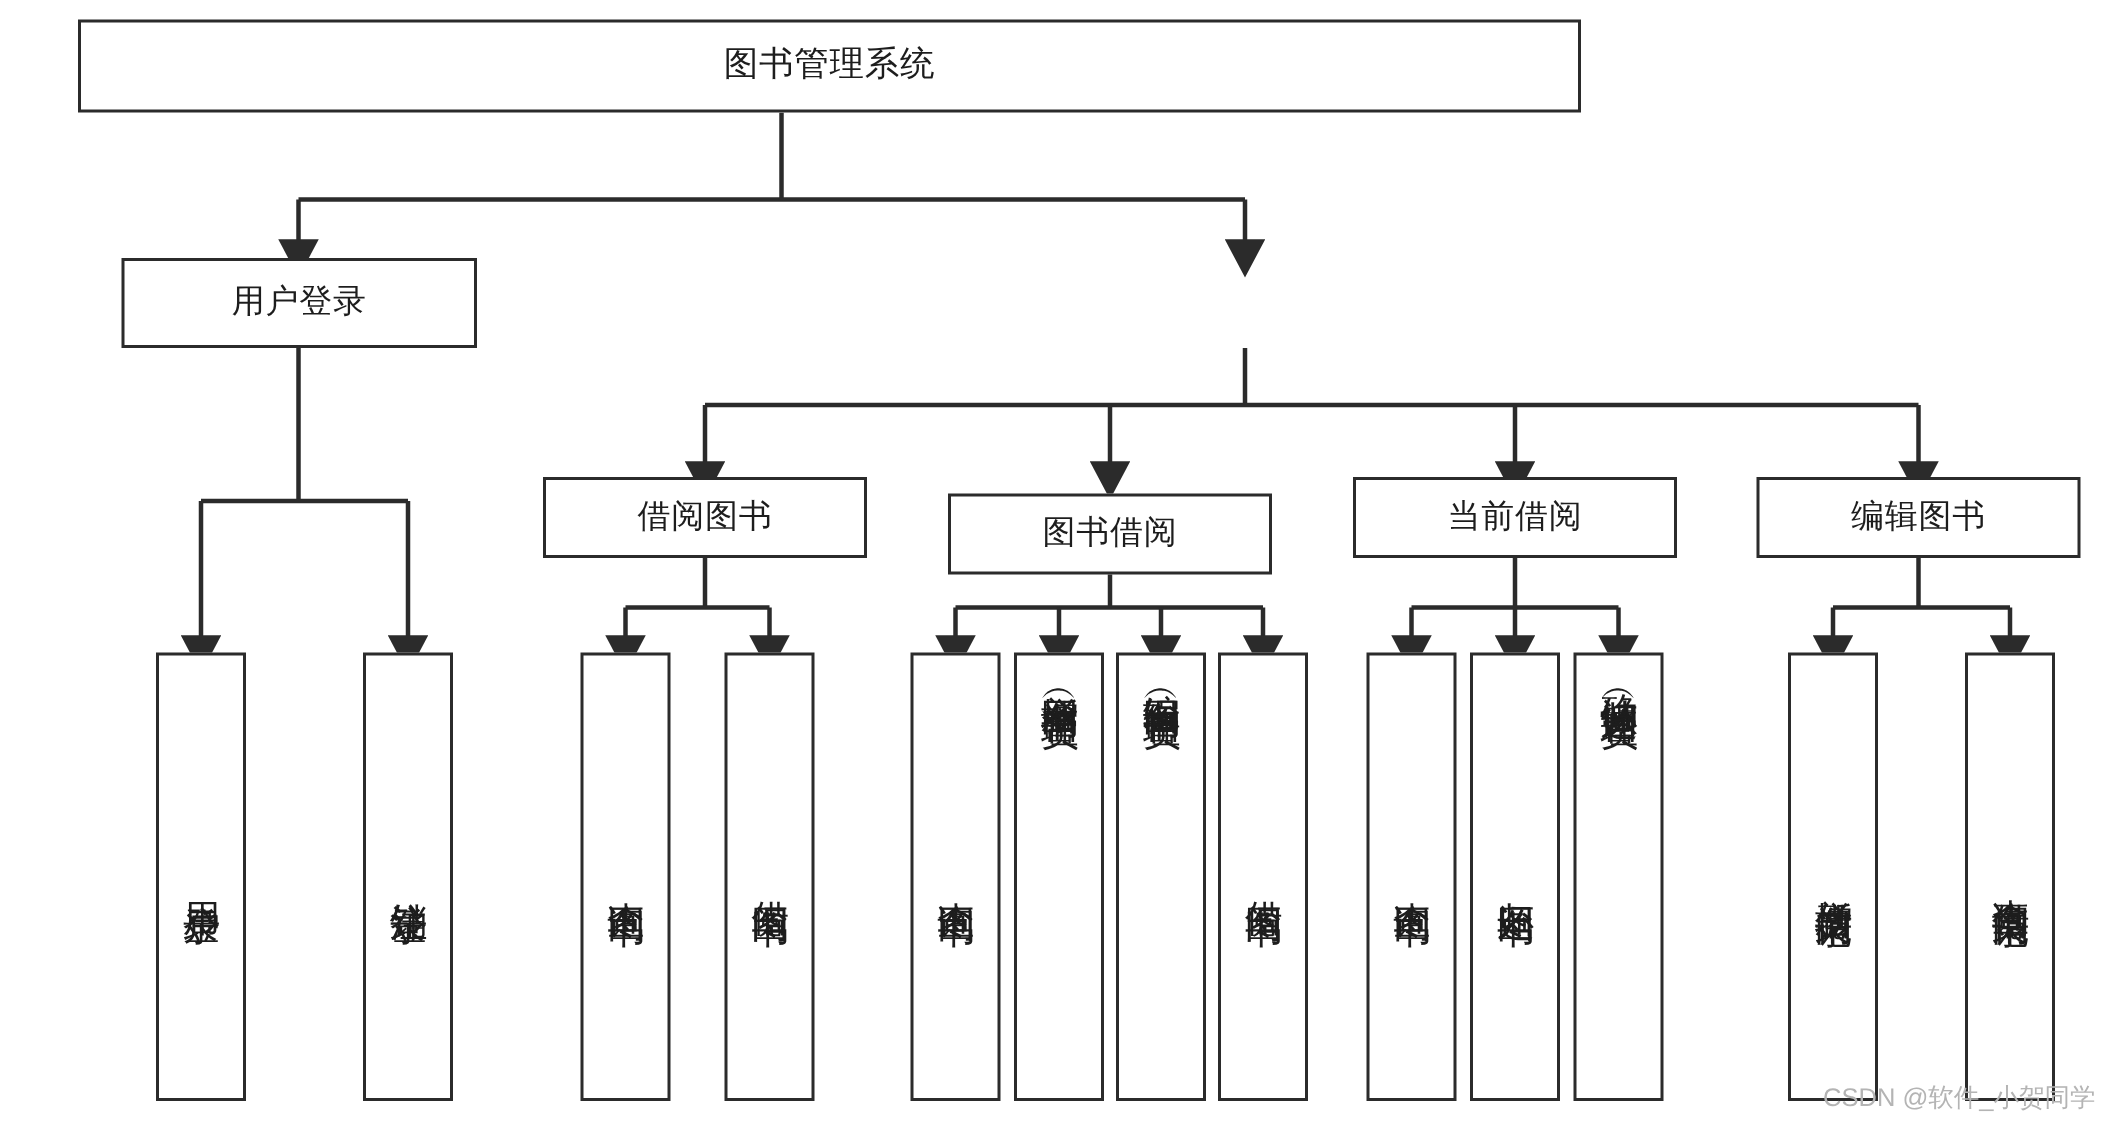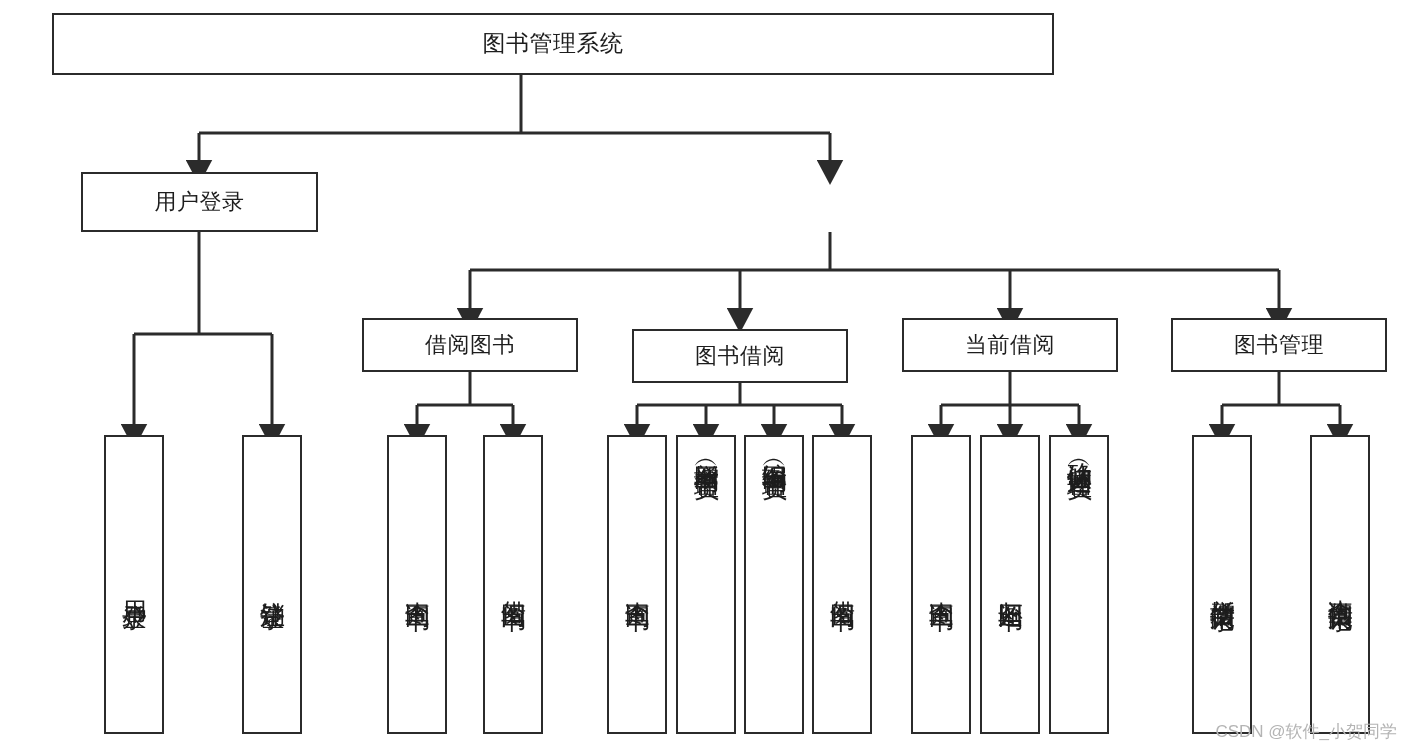--- a/index.html
+++ b/index.html
@@ -144,21 +144,21 @@
   <div class="node horiz" style="left:362px; top:318px; width:216px; height:54px;">
     <span class="node-label">借阅图书</span>
   </div>
   <div class="node horiz" style="left:632px; top:318px; width:216px; height:54px;margin-top:11px;">
     <span class="node-label">图书借阅</span>
   </div>
   <div class="node horiz" style="left:902px; top:318px; width:216px; height:54px;align-items:center;">
     <span class="node-label">当前借阅</span>
   </div>
   <div class="node horiz" style="left:1171px; top:318px; width:216px; height:54px;">
-    <span class="node-label">图书管理</span>
+    <span class="node-label">编辑图书</span>
   </div>
 
   <div class="node vert centered" style="left:104px; top:435px; width:60px; height:299px;">
     <span class="node-label">用户登录</span>
   </div>
   <div class="node vert centered" style="left:242px; top:435px; width:60px; height:299px;">
     <span class="node-label">注销登录</span>
   </div>
 
   <div class="node vert centered" style="left:387px; top:435px; width:60px; height:299px;">

